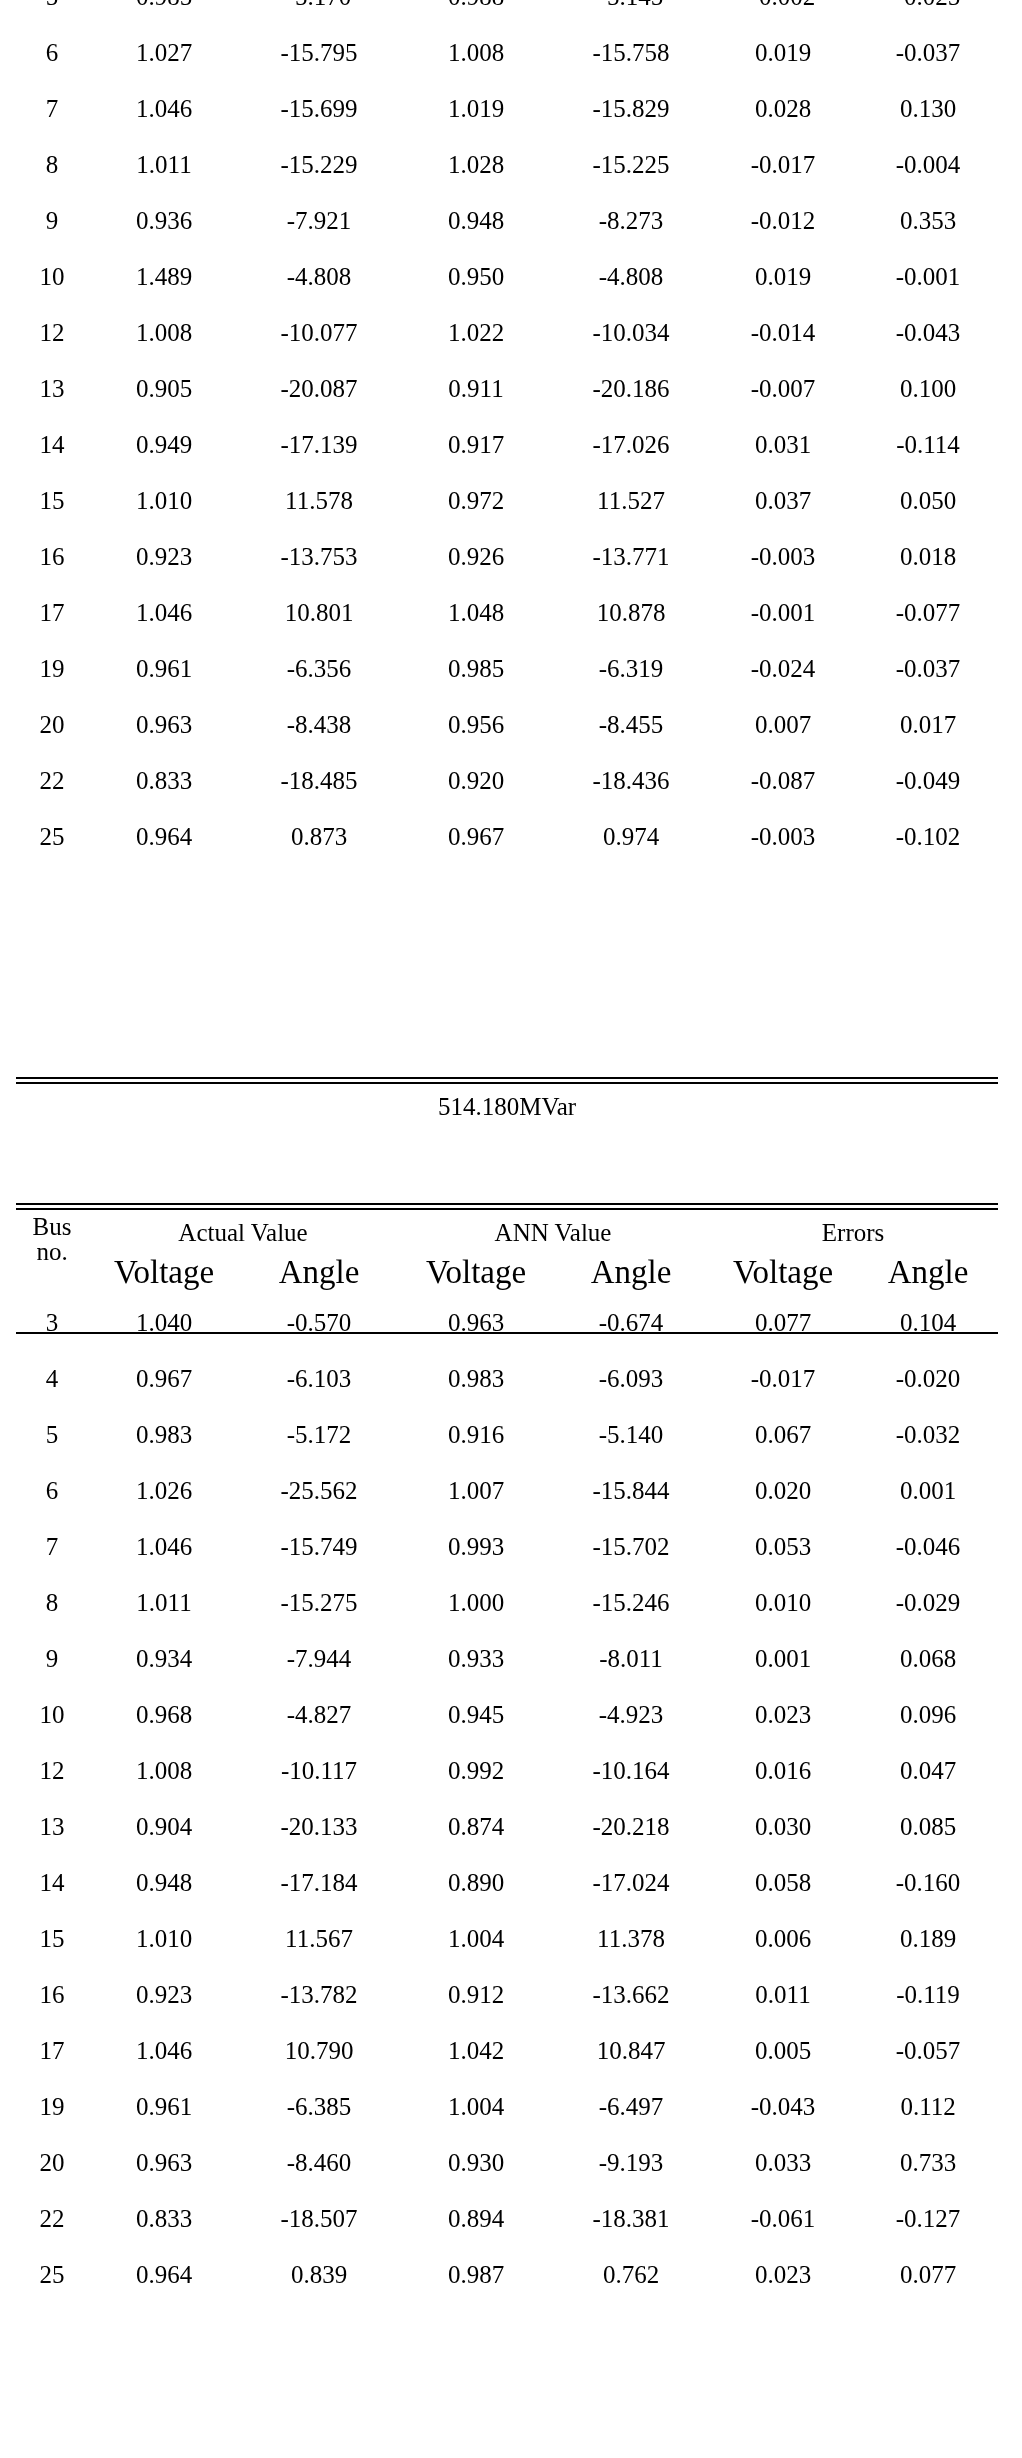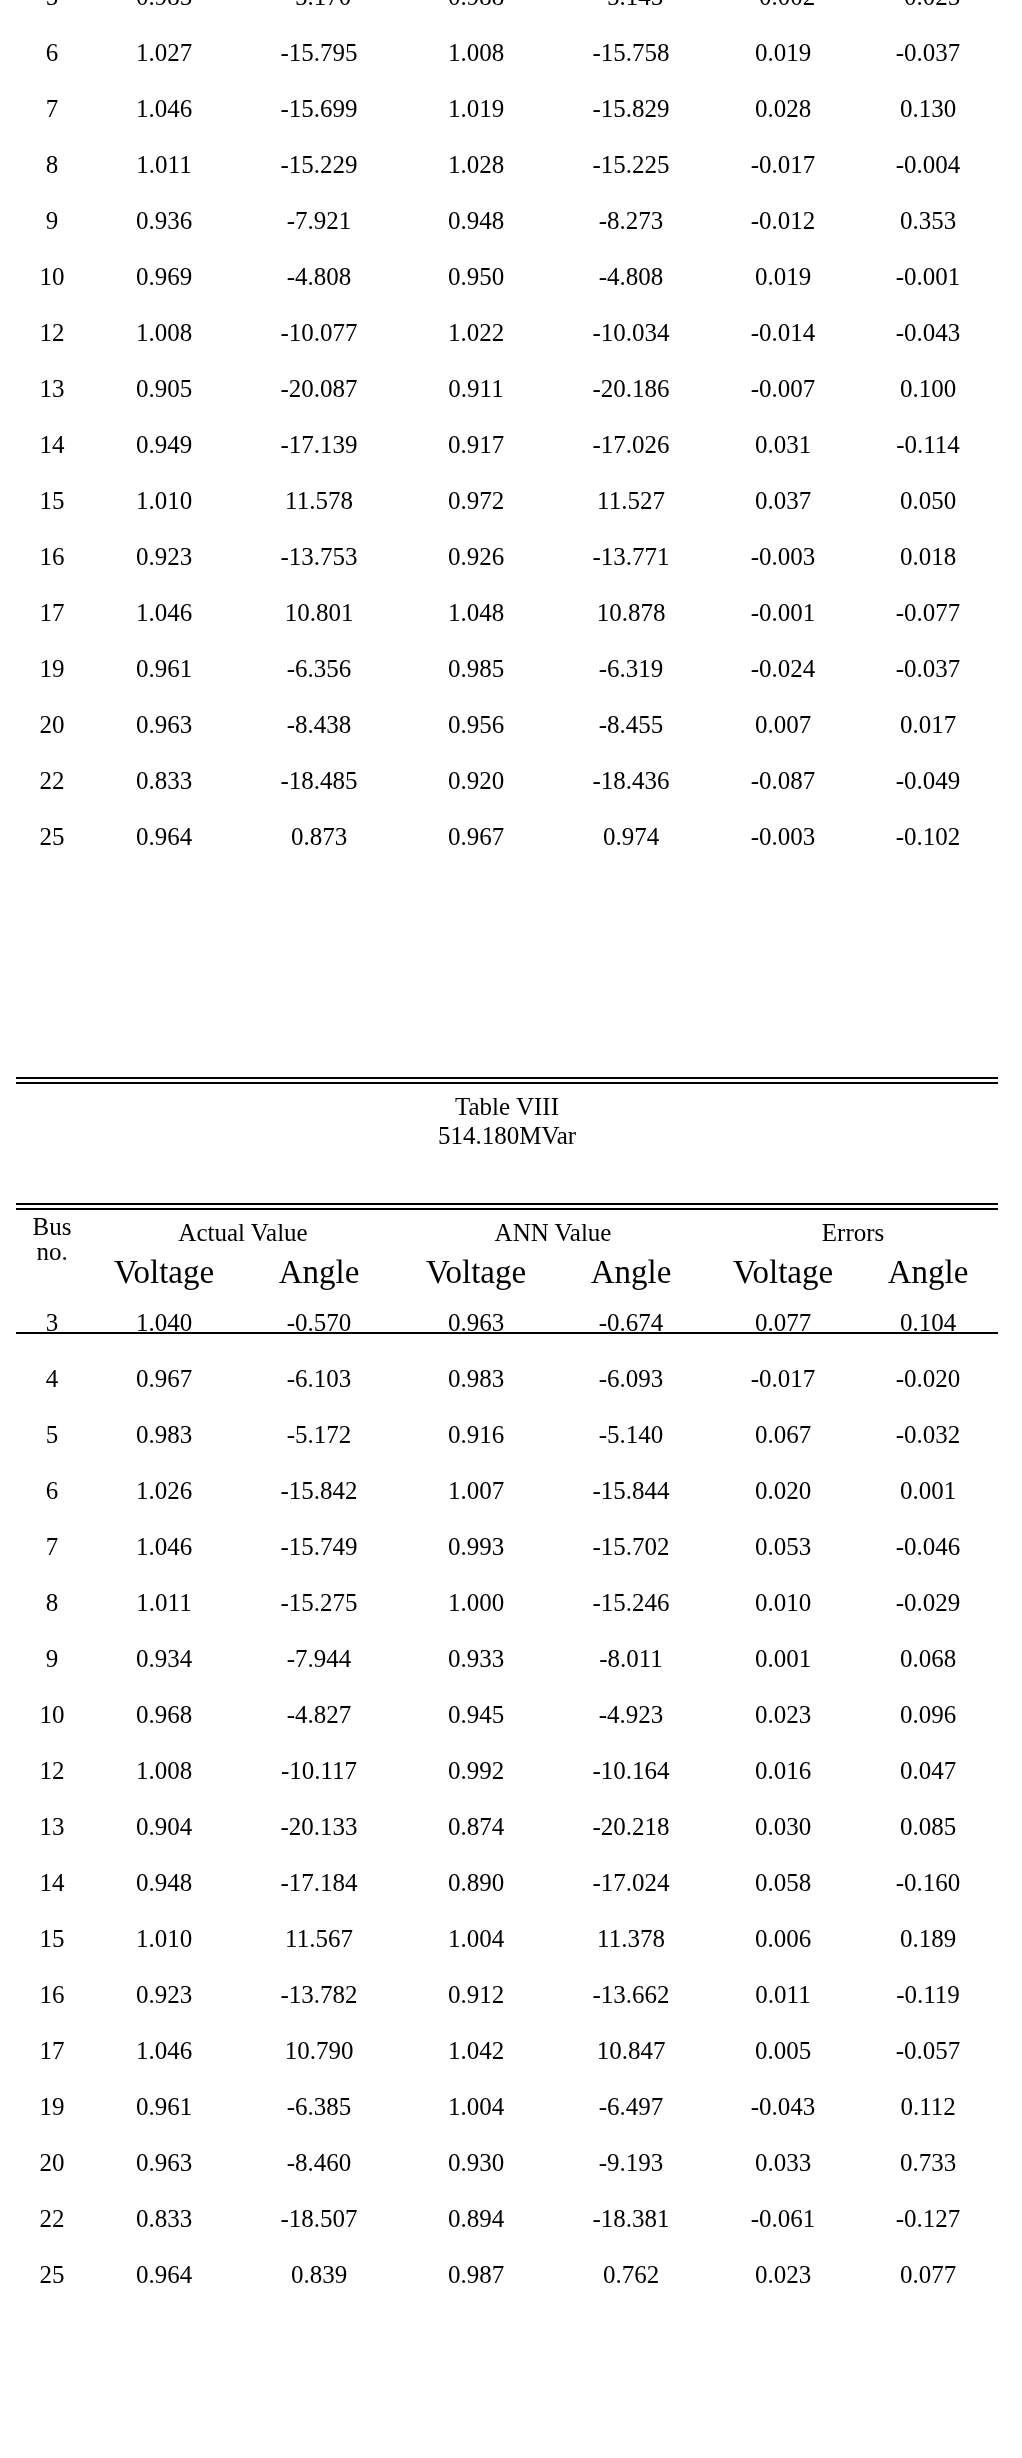--- a/index.html
+++ b/index.html
@@ -181,21 +181,21 @@
               <td>9</td>
               <td>0.936</td>
               <td>-7.921</td>
               <td>0.948</td>
               <td>-8.273</td>
               <td>-0.012</td>
               <td>0.353</td>
             </tr>
             <tr class="data-row">
               <td>10</td>
-              <td>0.969</td>
+              <td>1.489</td>
               <td>-4.808</td>
               <td>0.950</td>
               <td>-4.808</td>
               <td>0.019</td>
               <td>-0.001</td>
             </tr>
             <tr class="data-row">
               <td>12</td>
               <td>1.008</td>
               <td>-10.077</td>
@@ -286,21 +286,20 @@
               <td>-0.102</td>
             </tr>
           </tbody>
       </table>
     </div>
   </div>
 
   <div class="rule-double" style="top:1077px;"></div>
 
   <div class="caption" style="top:1092px;">
-    <span class="cap-line">Table VIII</span>
     <span class="cap-line">514.180MVar</span>
   </div>
 
   <div class="rule-double" style="top:1203px;"></div>
 
   <div class="clip" id="clip-bottom" style="top:1214px; height:1244px;">
     <table class="tbl">
       <colgroup>
         <col class="c-bus">
           <col class="c-av">
@@ -353,21 +352,21 @@
             <td>0.983</td>
             <td>-5.172</td>
             <td>0.916</td>
             <td>-5.140</td>
             <td>0.067</td>
             <td>-0.032</td>
           </tr>
           <tr class="data-row">
             <td>6</td>
             <td>1.026</td>
-            <td>-15.842</td>
+            <td>-25.562</td>
             <td>1.007</td>
             <td>-15.844</td>
             <td>0.020</td>
             <td>0.001</td>
           </tr>
           <tr class="data-row">
             <td>7</td>
             <td>1.046</td>
             <td>-15.749</td>
             <td>0.993</td>

